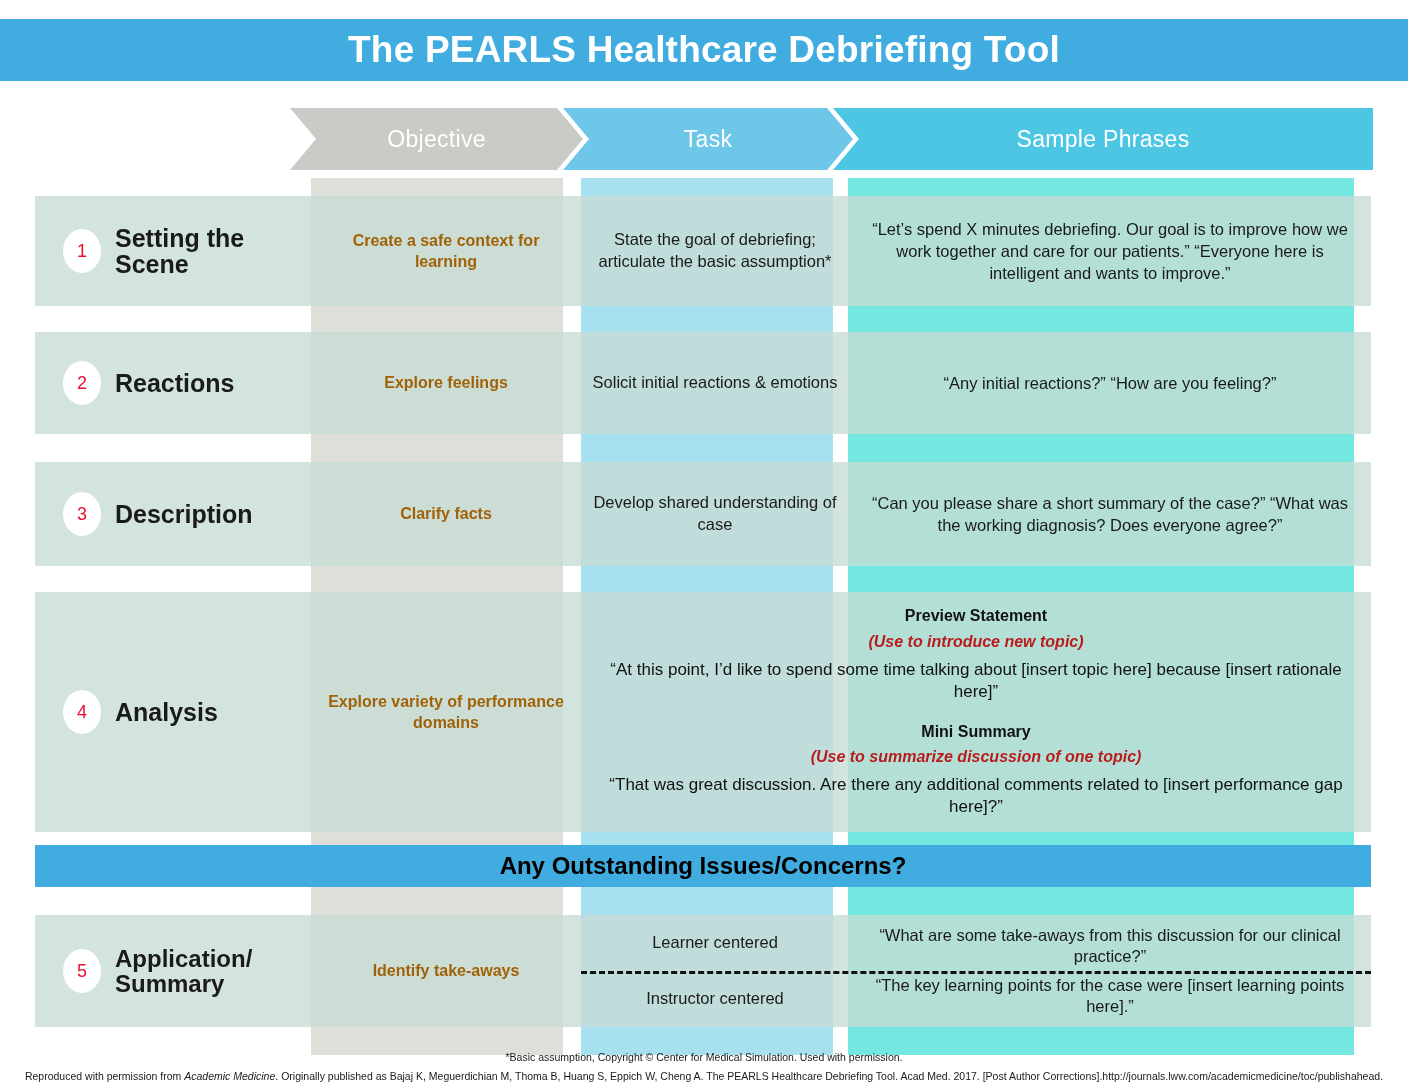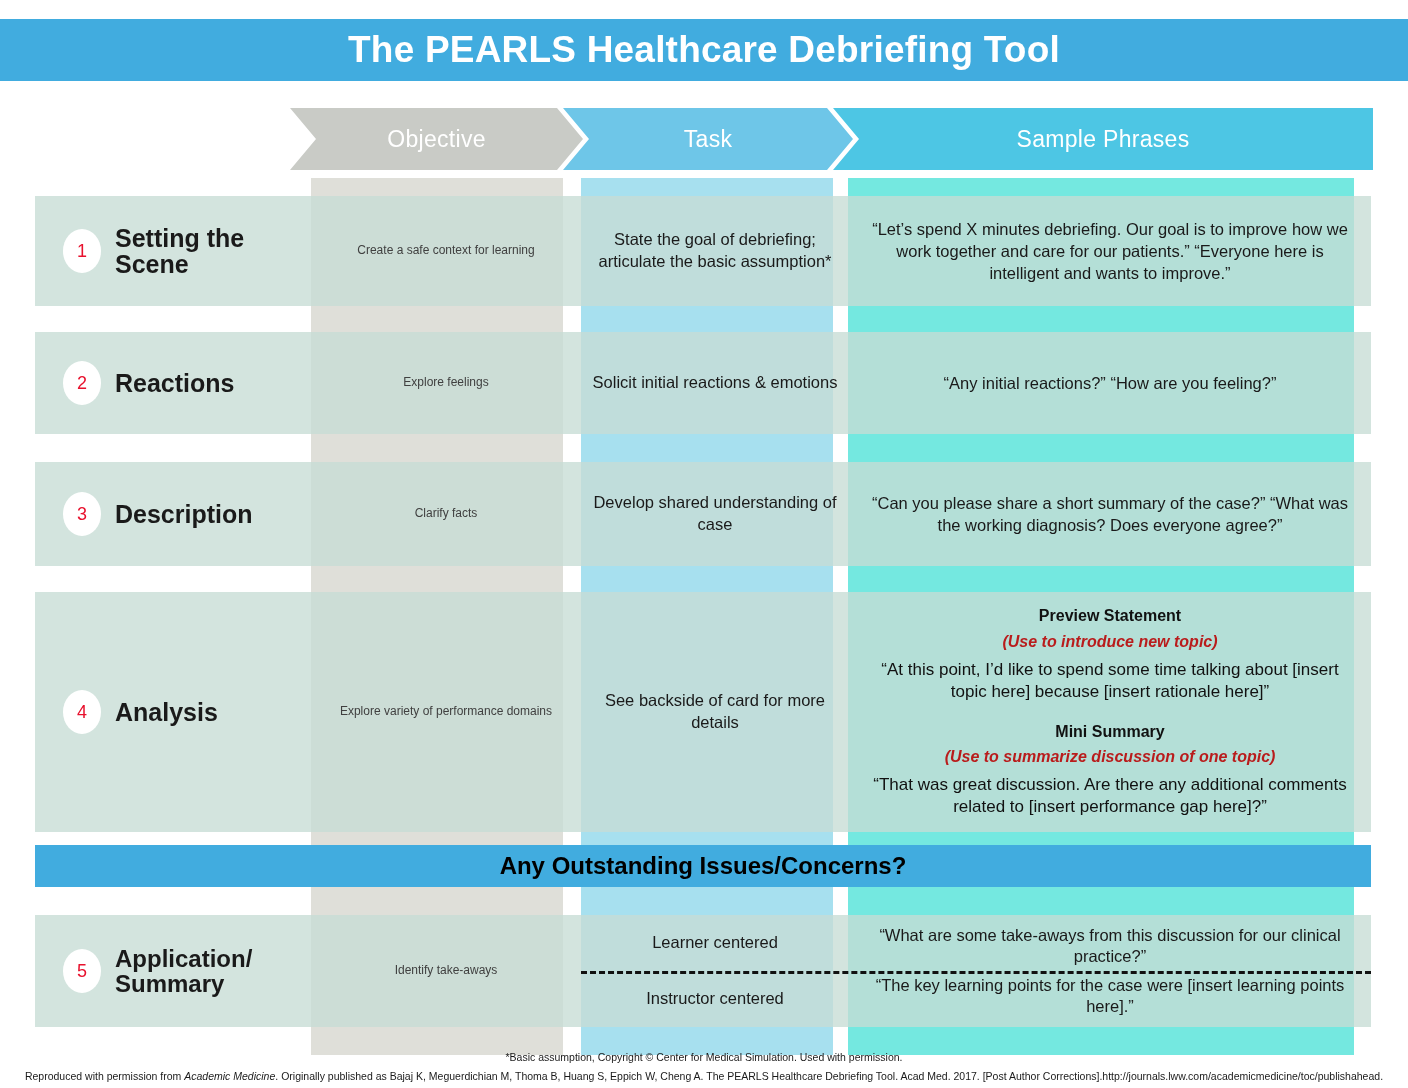--- a/index.html
+++ b/index.html
@@ -133,25 +133,26 @@
   }
   .step-name.small { font-size: 24px; }
 
   .cell-objective {
     width: 270px;
     flex: 0 0 270px;
     display: flex;
     align-items: center;
     justify-content: center;
     text-align: center;
-    font-size: 12px;
-    color: #404040;
+    font-size: 16px;
+    color: #a16207;
     line-height: 1.32;
     padding: 0 10px;
     box-sizing: border-box;
+    font-weight: bold;
   }
   .cell-task {
     width: 268px;
     flex: 0 0 268px;
     display: flex;
     align-items: center;
     justify-content: center;
     text-align: center;
     font-size: 16.5px;
     color: #1a1a1a;
@@ -317,21 +318,20 @@
     <div class="cell-phrases">“Can you please share a short summary of the case?” “What was the working diagnosis? Does everyone agree?”</div>
   </div>
 
   <div class="rowband" style="top:592px; height:240px;"></div>
   <div class="row" style="top:592px; height:240px;">
     <div class="cell-step">
       <div class="step-circle">4</div>
       <div class="step-name">Analysis</div>
     </div>
     <div class="cell-objective">Explore variety of performance domains</div>
-    <div class="cell-task">See backside of card for more details</div>
     <div class="cell-phrases">
       <div class="ph-head">Preview Statement</div>
       <div class="ph-sub">(Use to introduce new topic)</div>
       <div class="ph-quote">“At this point, I’d like to spend some time talking about [insert topic here] because [insert rationale here]”</div>
       <div class="ph-gap"></div>
       <div class="ph-head">Mini Summary</div>
       <div class="ph-sub">(Use to summarize discussion of one topic)</div>
       <div class="ph-quote">“That was great discussion. Are there any additional comments related to [insert performance gap here]?”</div>
     </div>
   </div>

